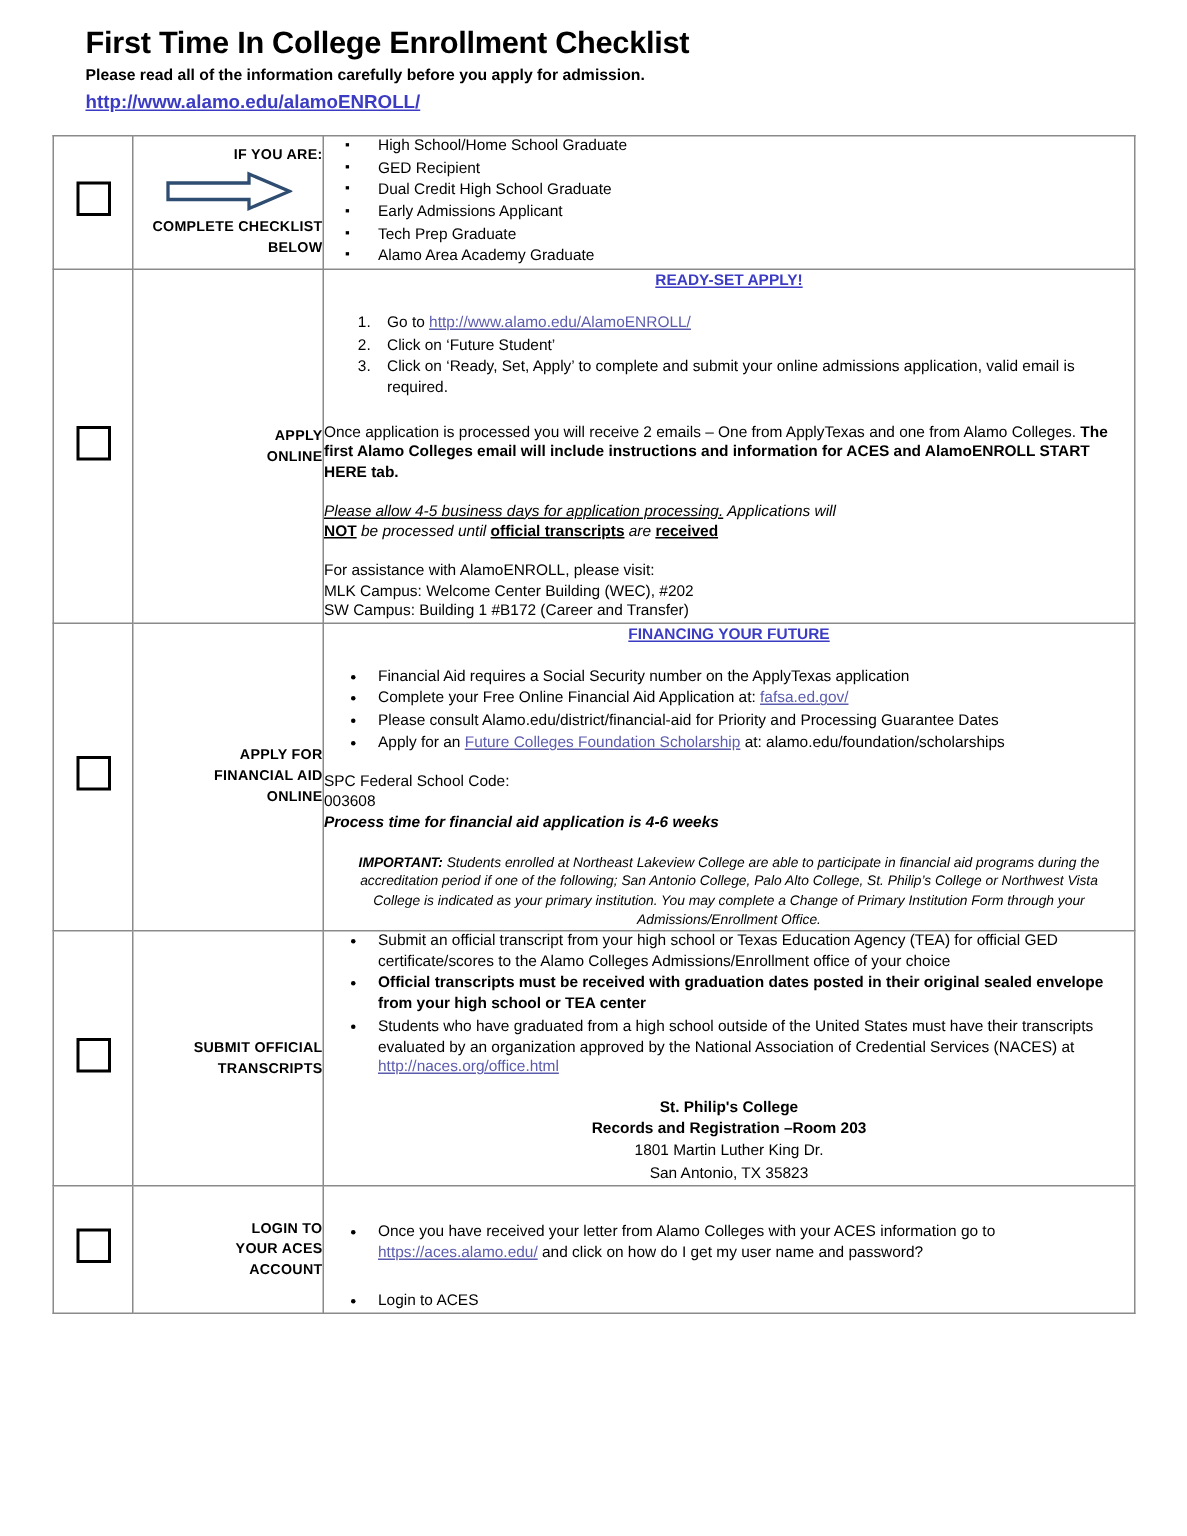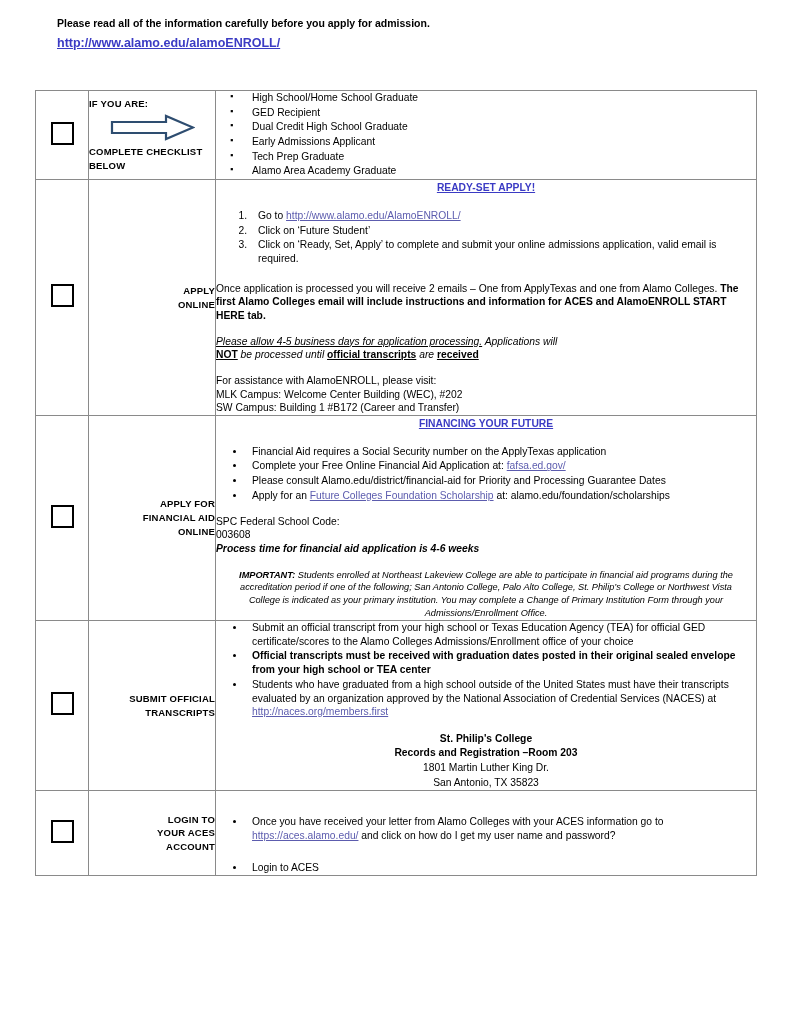--- a/index.html
+++ b/index.html
@@ -95,21 +95,21 @@
   }
   .cell-body {
     padding: 6px 10px 8px 10px;
     font-size: 10.3px;
     line-height: 1.33;
     vertical-align: top;
   }
 
   
   .label-arrow-cell {
-    text-align: left;
+    text-align: right;
     padding: 6px 4px 7px 4px;
     border-radius: 29px;
   }
   .arrow-caption-top {
     font-size: 9.5px;
     font-weight: bold;
     letter-spacing: 0.2px;
     margin-bottom: 5px;
   }
   .arrow-caption-bottom {
@@ -196,20 +196,21 @@
     text-align: center;
     line-height: 1.42;
   }
 </style>
 </head>
 <body>
 
 <div class="page">
 
   <div class="header">
+    <h1 class="doc-title">First Time In College Enrollment Checklist</h1>
     <div class="doc-subtitle">Please read all of the information carefully before you apply for admission.</div>
     <a class="doc-url" href="#">http://www.alamo.edu/alamoENROLL/</a>
   </div>
 
   <table class="checklist-table">
     <colgroup>
       <col class="col-check">
         <col class="col-label">
         <col class="col-body">
     </colgroup>
@@ -307,21 +308,21 @@
           <span class="checkbox"></span>
         </td>
         <td class="cell-label">
           <span>SUBMIT OFFICIAL</span><br>
           <span>TRANSCRIPTS</span>
         </td>
         <td class="cell-body">
           <ul class="bullets">
             <li>Submit an official transcript from your high school or Texas Education Agency (TEA) for official GED certificate/scores to the Alamo Colleges Admissions/Enrollment office of your choice</li>
             <li class="b">Official transcripts must be received with graduation dates posted in their original sealed envelope from your high school or TEA center</li>
-            <li><span>Students who have graduated from a high school  outside of the United States  must have their transcripts evaluated  by an organization approved by the National Association of Credential Services (NACES)  at </span><a class="lnk" href="#">http://naces.org/members.first</a></li>
+            <li><span>Students who have graduated from a high school  outside of the United States  must have their transcripts evaluated  by an organization approved by the National Association of Credential Services (NACES)  at </span><a class="lnk" href="#">http://naces.org/office.html</a></li>
           </ul>
 
           <div class="addr">
             <span class="b">St. Philip's College</span><br>
             <span class="b">Records and Registration –Room 203</span><br>
             <span>1801 Martin Luther King Dr.</span><br>
             <span>San Antonio, TX 35823</span>
           </div>
         </td>
       </tr>

